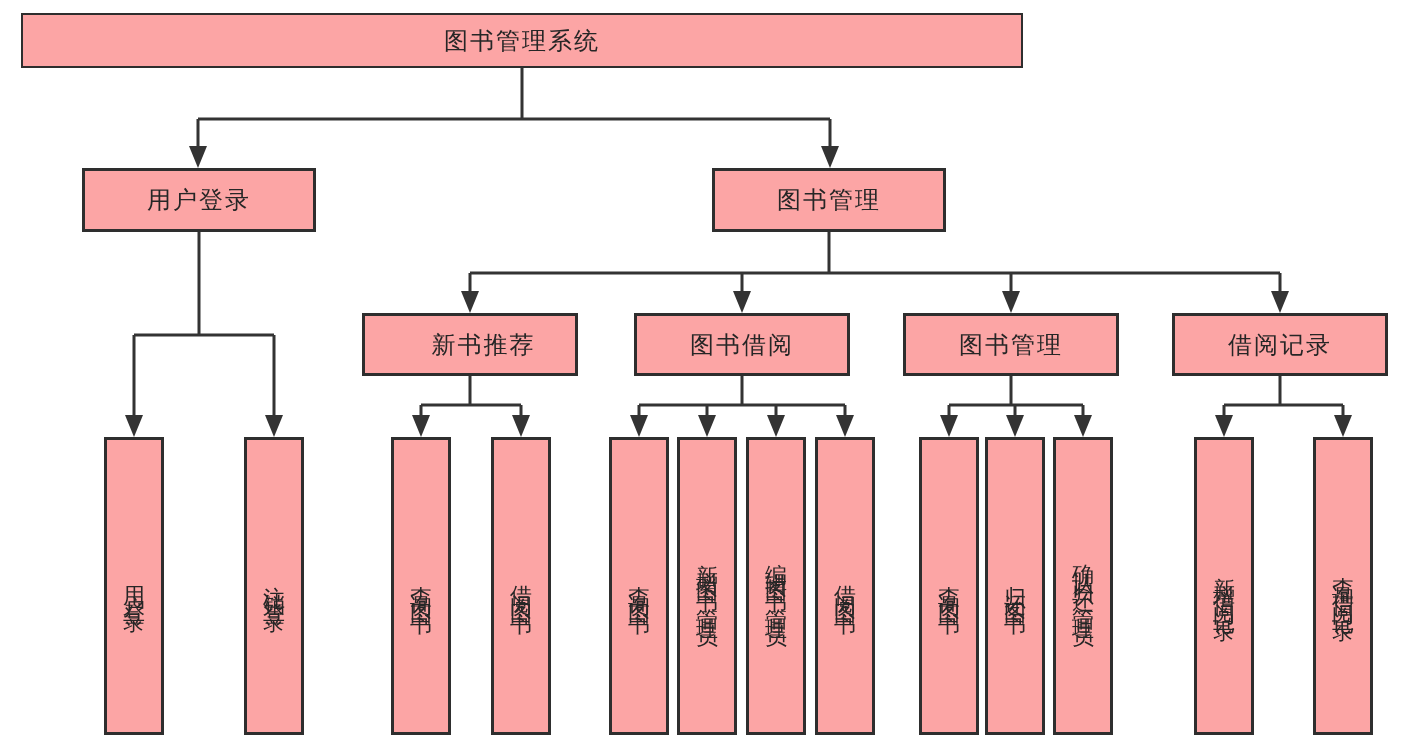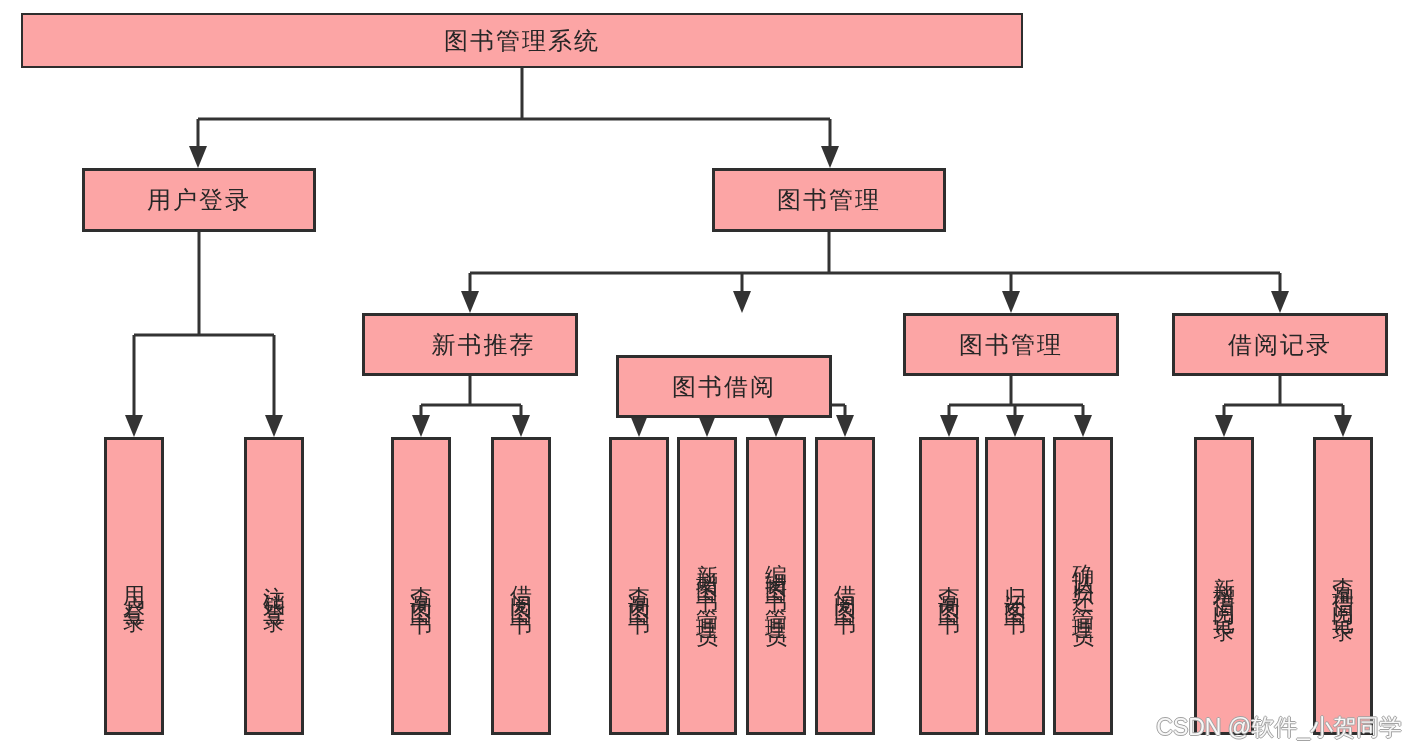--- a/index.html
+++ b/index.html
@@ -77,21 +77,21 @@
       <polygon points="1334,415 1352,415 1343,437"></polygon>
     </g>
   </svg>
 
   <div class="node root-node h-label">图书管理系统</div>
 
   <div class="node lvl2 h-label" style="left:82px;">用户登录</div>
   <div class="node lvl2 h-label" style="left:712px;">图书管理</div>
 
   <div class="node lvl3 h-label" style="left:362px;padding-left:27px;">新书推荐</div>
-  <div class="node lvl3 h-label" style="left:616px;margin-top:42px;">图书借阅</div>
+  <div class="node lvl3 h-label" style="left:634px;">图书借阅</div>
   <div class="node lvl3 h-label" style="left:903px;">图书管理</div>
   <div class="node lvl3 h-label" style="left:1172px;">借阅记录</div>
 
   <div class="node leaf" style="left:104px;">用户登录</div>
   <div class="node leaf" style="left:244px;">注销登录</div>
 
   <div class="node leaf" style="left:391px;">查询图书</div>
   <div class="node leaf" style="left:491px;">借阅图书</div>
 
   <div class="node leaf" style="left:609px;">查询图书</div>
@@ -99,14 +99,13 @@
   <div class="node leaf" style="left:746px;">编辑图书（管理员）</div>
   <div class="node leaf" style="left:815px;">借阅图书</div>
 
   <div class="node leaf" style="left:919px;">查询图书</div>
   <div class="node leaf" style="left:985px;">归还图书</div>
   <div class="node leaf" style="left:1053px;">确认归还（管理员）</div>
 
   <div class="node leaf" style="left:1194px;">新增借阅记录</div>
   <div class="node leaf" style="left:1313px;">查询借阅记录</div>
 
-  <div class="watermark">CSDN @软件_小贺同学</div>
 </div>
 
 </body></html>

